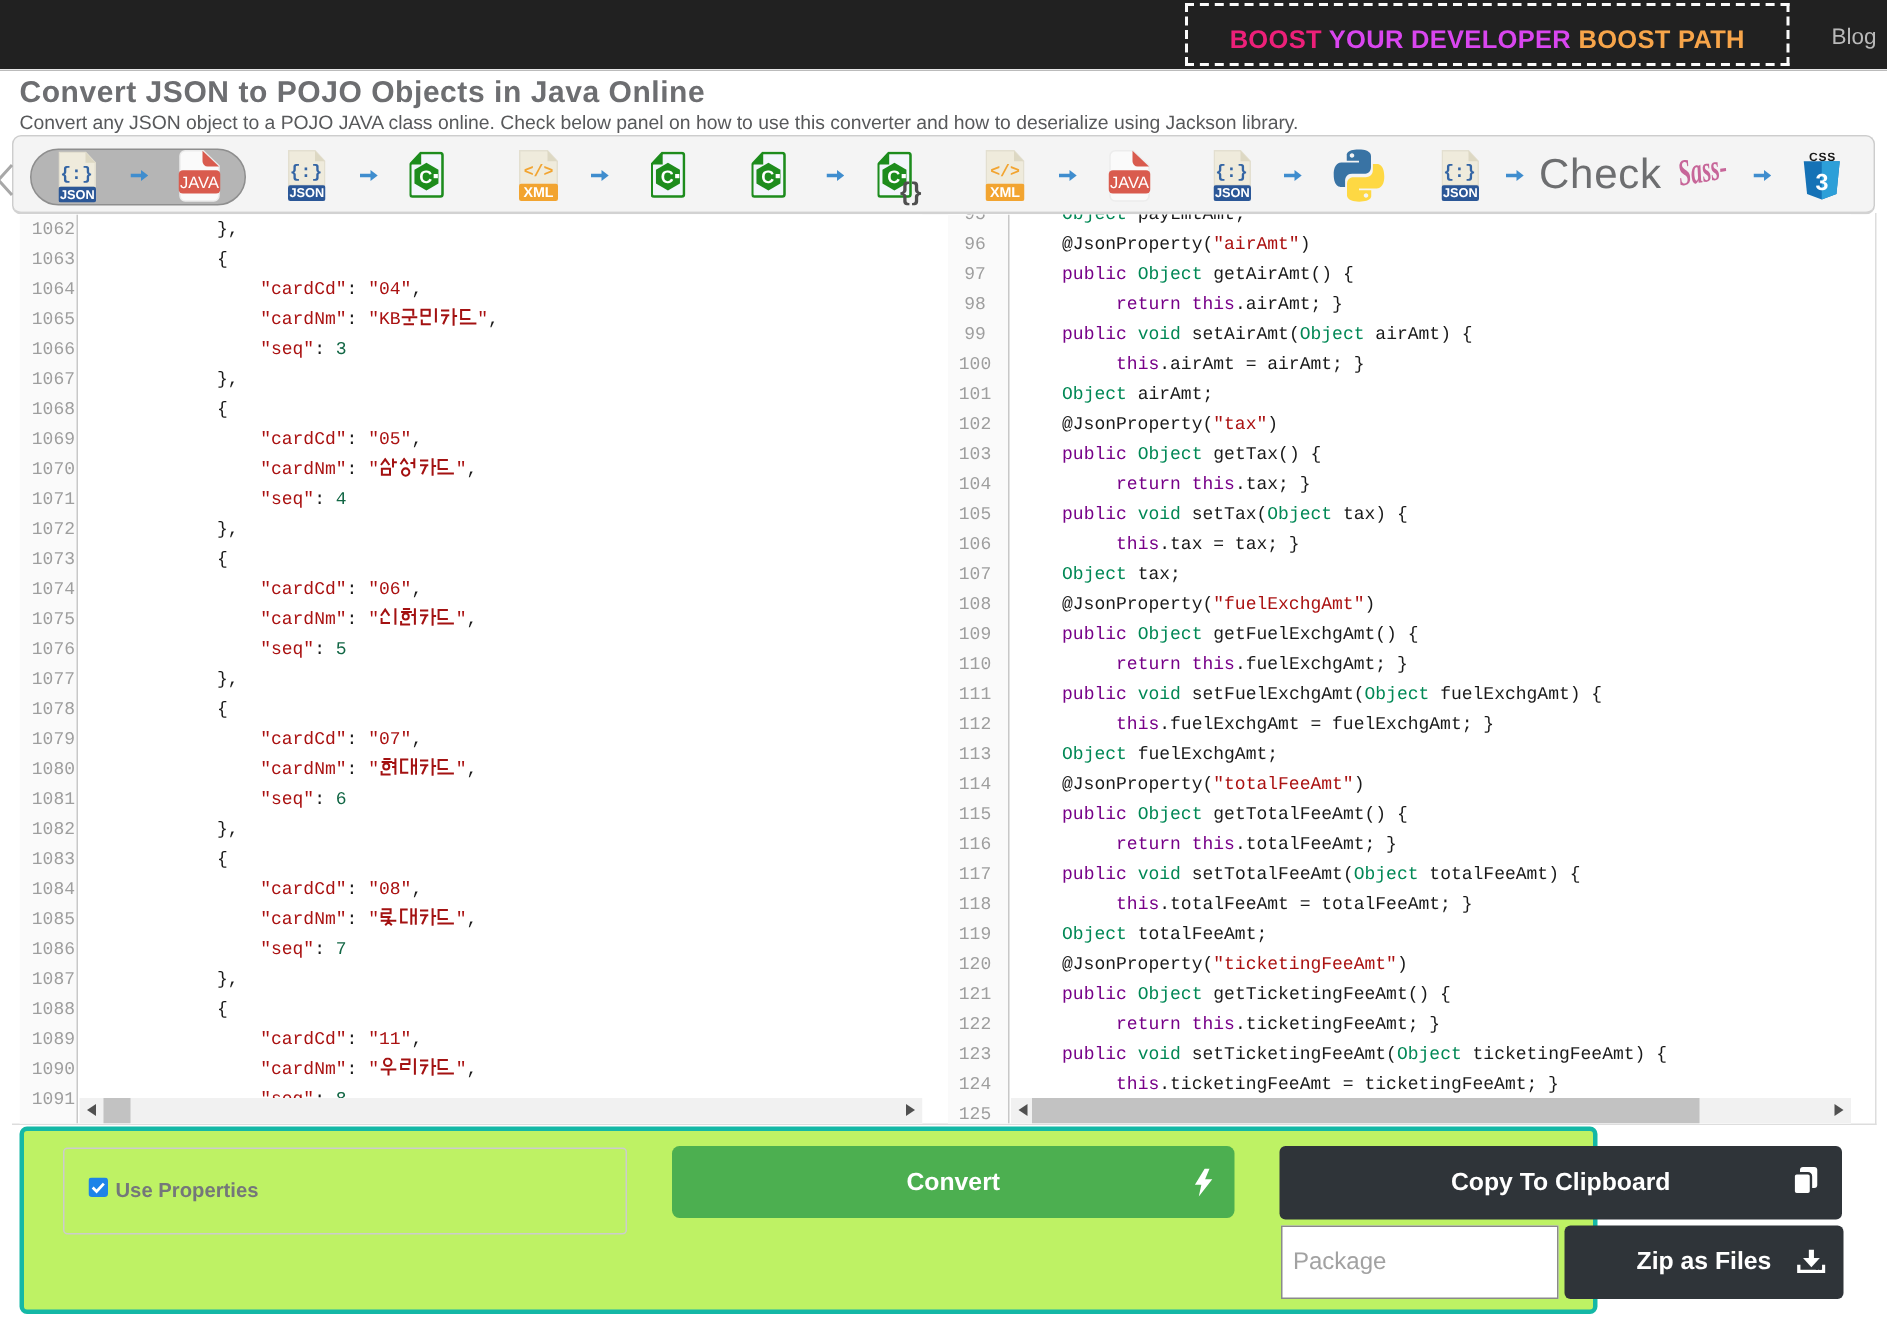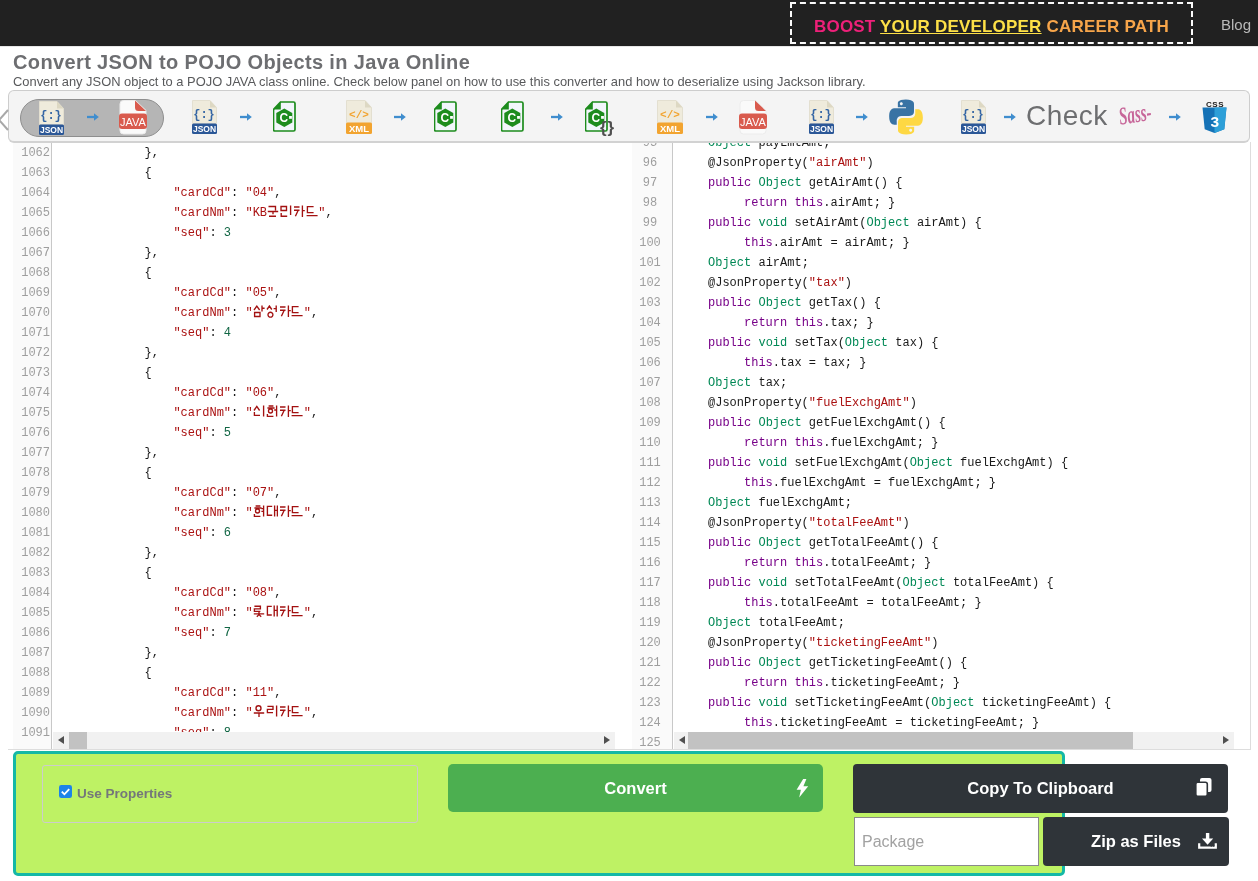--- a/index.html
+++ b/index.html
@@ -4,21 +4,21 @@
 <style>
 * { margin:0; padding:0; box-sizing:border-box; }
 html,body { width:1258px; height:881px; background:#fff; font-family:"Liberation Sans", sans-serif; overflow:hidden; }
 #page { position:relative; width:1258px; height:881px; }
 .abs { position:absolute; }
 
 
 #topbar { left:0; top:0; width:1258px; height:47px; background:#212121; border-bottom:1px solid #e7e7e7; }
 #banner { left:790px; top:2px; width:403px; height:42px; border:2px dashed #fbfbfb; text-align:center; line-height:45px; font-size:17px; font-weight:bold; letter-spacing:0.2px; white-space:nowrap; }
 #banner .b1 { color:#ed2079; }
-#banner .b2 { color:#fde047;text-decoration:underline; }
+#banner .b2 { color:#d946ef; }
 #banner .b3 { color:#f7a54a; }
 #blog { left:1221px; top:16px; color:#b9b9b9; font-size:15px; }
 
 
 #h1 { left:13px; top:51px; font-size:20px; font-weight:bold; color:#6d6e71; letter-spacing:0.37px; }
 #sub { left:13px; top:73.5px; font-size:12.9px; color:#58595b; }
 
 
 #toolbar { left:8px; top:90px; width:1242px; height:53px; background:#f4f4f4; border:1px solid #cdcdcd; border-bottom:2px solid #d2d2d2; border-radius:6px; background-clip:padding-box; }
 #pill { left:11px; top:8px; width:144px; height:38px; background:#b5b5b5; border:1px solid #8e8e8e; border-radius:20px; }
@@ -56,21 +56,21 @@
 .btn { color:#fff; font-weight:bold; font-size:16.5px; text-align:center; border-radius:4px; }
 #convertbtn { left:432px; top:10px; width:375px; height:48px; background:#4caf50; border-radius:5px; line-height:48px; }
 #copybtn { left:837px; top:10px; width:375px; height:49px; background:#2f3439; line-height:49px; }
 #pkginput { left:838px; top:63px; width:185px; height:49px; border:1px solid #8a8a8a; background:#fff; color:#a2a2a2; font-size:16px; line-height:47px; padding-left:7px; }
 #zipbtn { left:1027px; top:63px; width:186px; height:49px; background:#2f3439; line-height:49px; }
 </style>
 </head>
 <body>
 <div id="page">
   <div id="topbar" class="abs">
-    <div id="banner" class="abs"><span class="b1">BOOST</span> <span class="b2">YOUR DEVELOPER</span> <span class="b3">CAREER PATH</span></div>
+    <div id="banner" class="abs"><span class="b1">BOOST</span> <span class="b2">YOUR DEVELOPER</span> <span class="b3">BOOST PATH</span></div>
     <div id="blog" class="abs">Blog</div>
   </div>
   <div id="h1" class="abs">Convert JSON to POJO Objects in Java Online</div>
   <div id="sub" class="abs">Convert any JSON object to a POJO JAVA class online. Check below panel on how to use this converter and how to deserialize using Jackson library.</div>
 
   <div id="toolbar" class="abs">
     <div id="pill" class="abs"></div>
 
     <div id="icons">
         <svg class="abs" style="left:30px;top:10px" width="25" height="34" viewBox="0 0 25 34">

